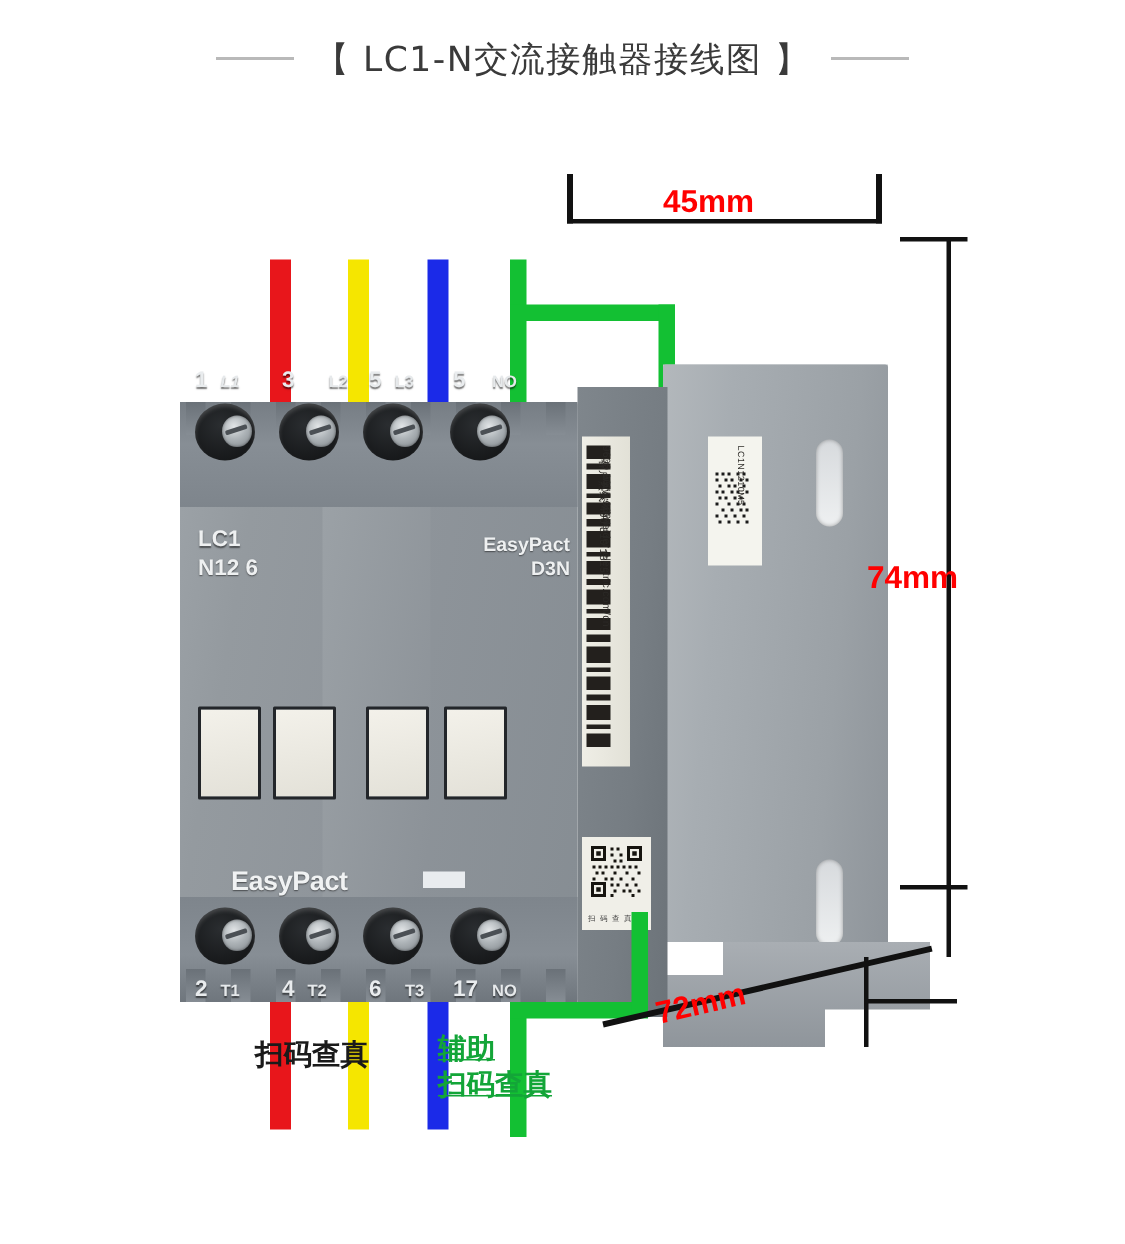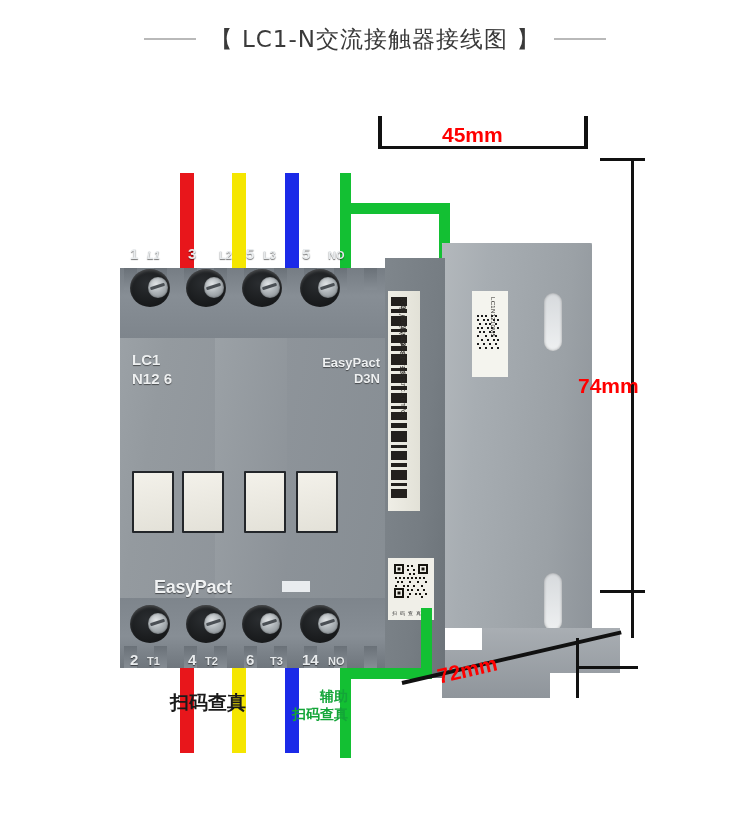--- a/index.html
+++ b/index.html
@@ -170,21 +170,21 @@
   .dim-text{
     position:absolute; color:#ff0000; font-weight:700; font-size:21px;
     font-family:"Liberation Sans",sans-serif; white-space:nowrap;
   }
   .dim-diag{ position:absolute; height:4px; background:#111; transform-origin:0 50%; }
 
   
   .ann{ position:absolute; font-weight:700; white-space:nowrap;
         font-family:"DejaVu Sans","Liberation Sans",sans-serif; }
   .ann-main{ font-size:19px; color:#1a1a1a; }
-  .ann-aux{ font-size:14px; color:#13a538; line-height:1.25; text-align:right; }
+  .ann-aux{ font-size:19px; color:#13a538; line-height:1.25; text-align:left;text-decoration:underline; }
 </style>
 </head>
 <body>
 
 <div class="title-bar">
   <div class="title-rule"></div>
   <div class="title-text">【 LC1-N交流接触器接线图 】</div>
   <div class="title-rule"></div>
 </div>
 
@@ -418,21 +418,21 @@
 
     <div class="screw" style="left:66px;top:432px;"></div>
     <div class="tnum" style="left:68px;top:478px;">4</div>
     <div class="tsub" style="left:85px;top:482px;">T2</div>
 
     <div class="screw" style="left:122px;top:432px;"></div>
     <div class="tnum" style="left:126px;top:478px;">6</div>
     <div class="tsub" style="left:150px;top:482px;">T3</div>
 
     <div class="screw" style="left:180px;top:432px;"></div>
-    <div class="tnum" style="left:182px;top:478px;">14</div>
+    <div class="tnum" style="left:182px;top:478px;">17</div>
     <div class="tsub" style="left:208px;top:482px;">NO</div>
   </div>
 
   <div class="wire" style="left:180px;top:590px;width:14px;height:85px;background:#e8161b;"></div>
   <div class="wire" style="left:232px;top:590px;width:14px;height:85px;background:#f5e600;"></div>
   <div class="wire" style="left:285px;top:590px;width:14px;height:85px;background:#1b2ae8;"></div>
   <div class="wire" style="left:340px;top:590px;width:11px;height:90px;background:#13c033;"></div>
   <div class="wire" style="left:340px;top:590px;width:92px;height:11px;background:#13c033;"></div>
   <div class="wire" style="left:421px;top:530px;width:11px;height:70px;background:#13c033;"></div>
 

